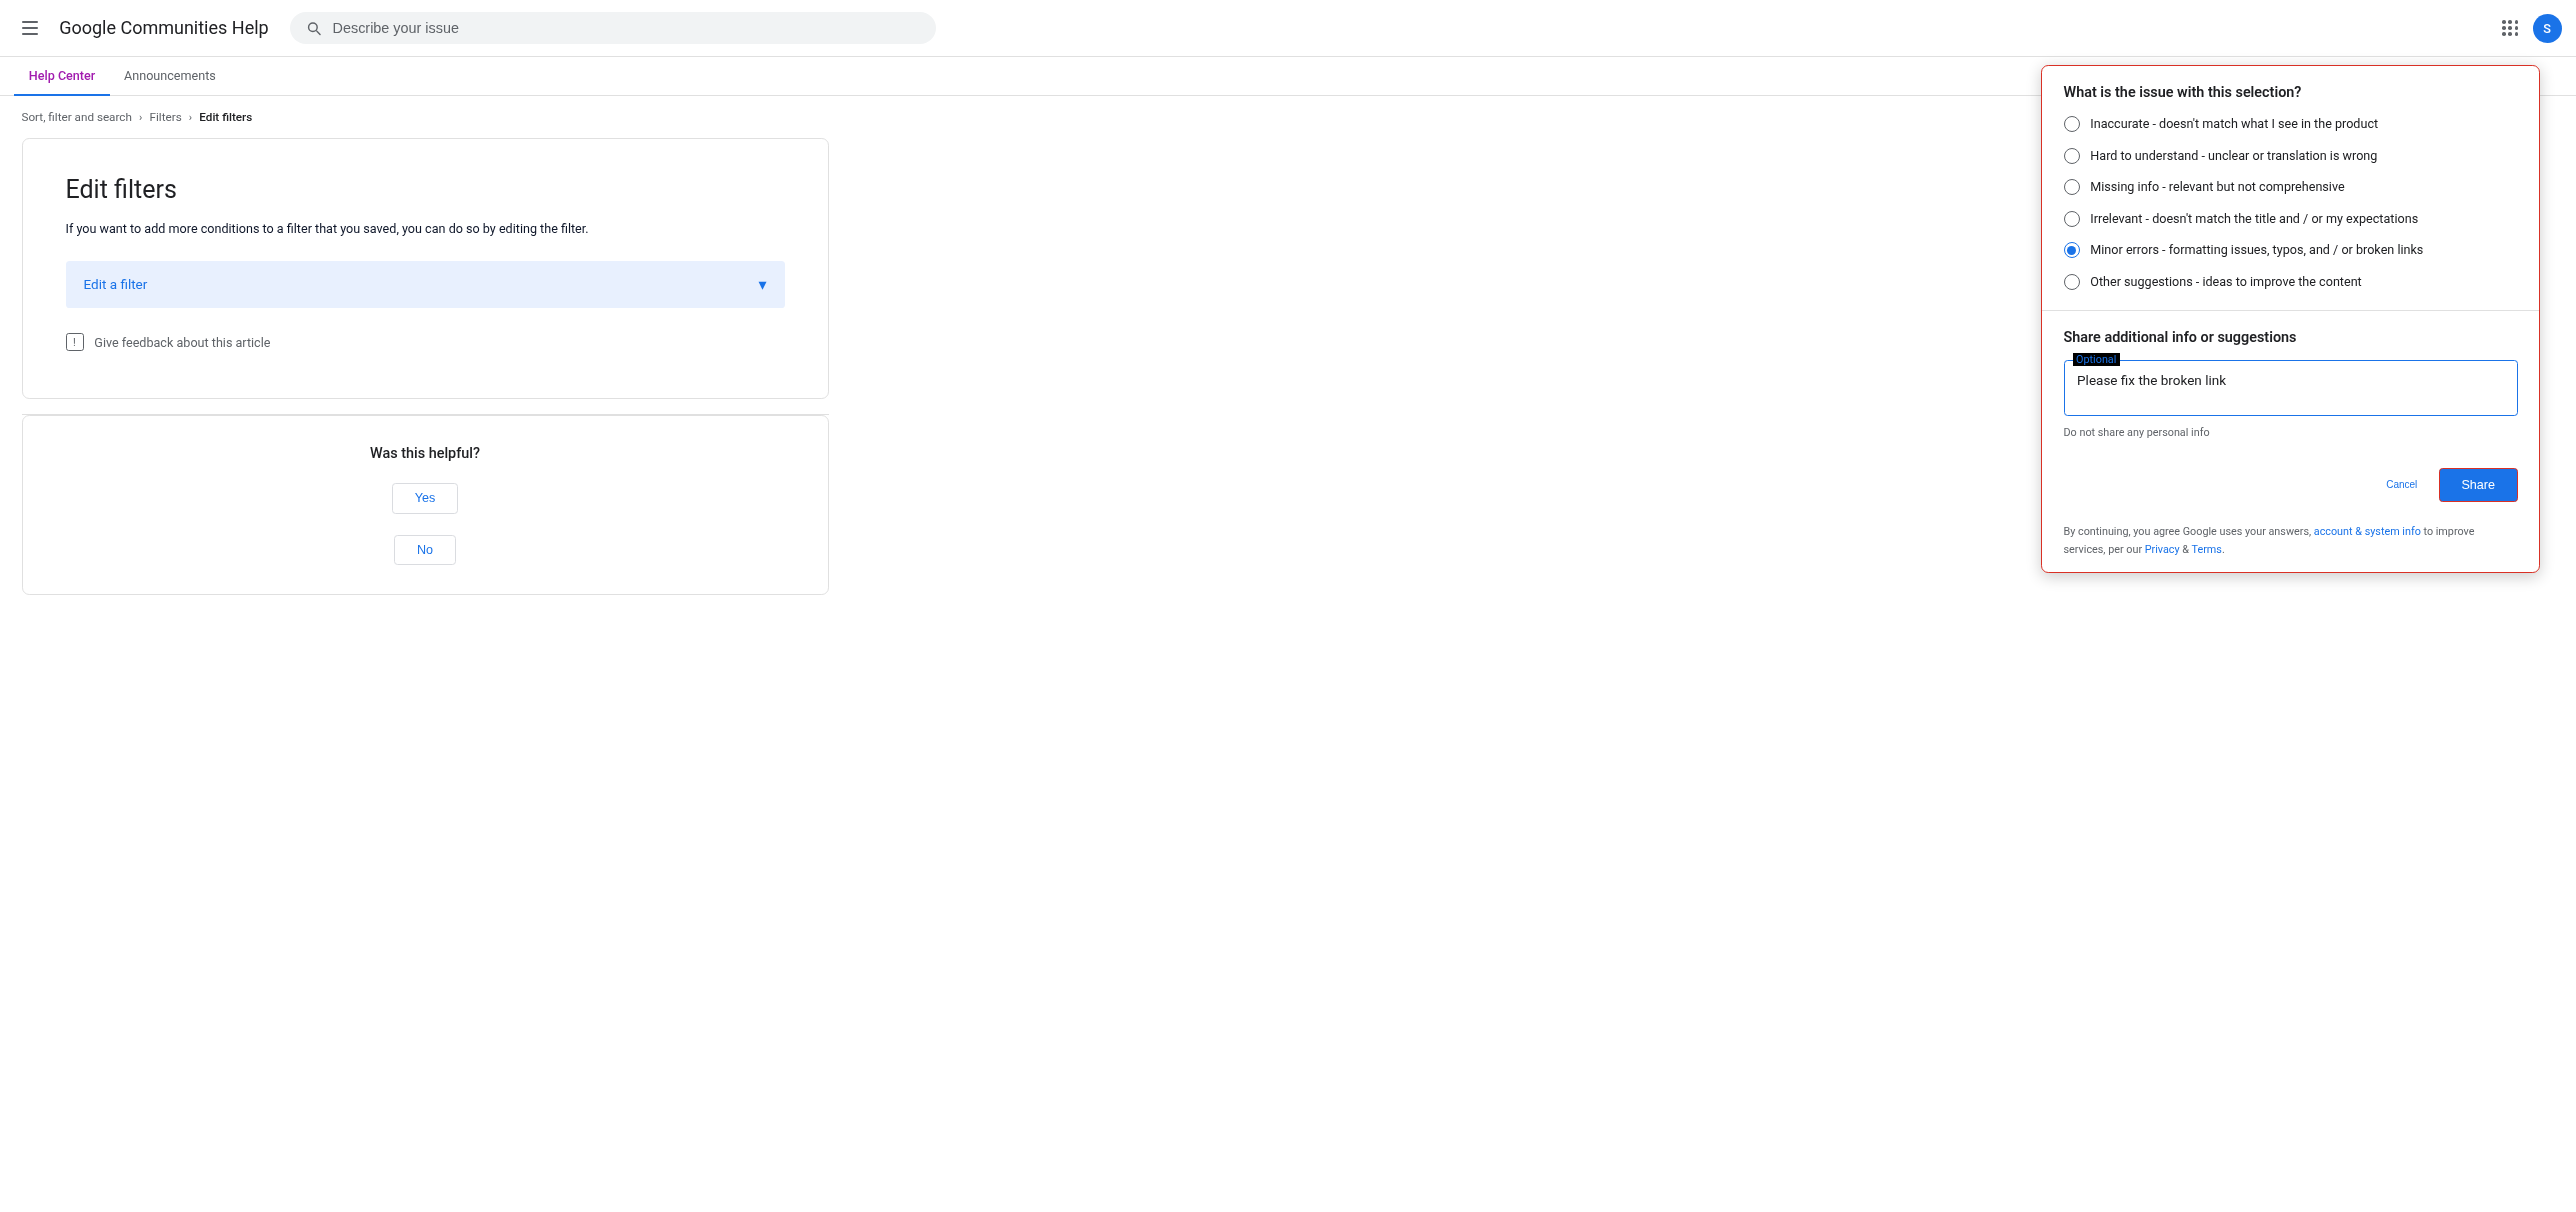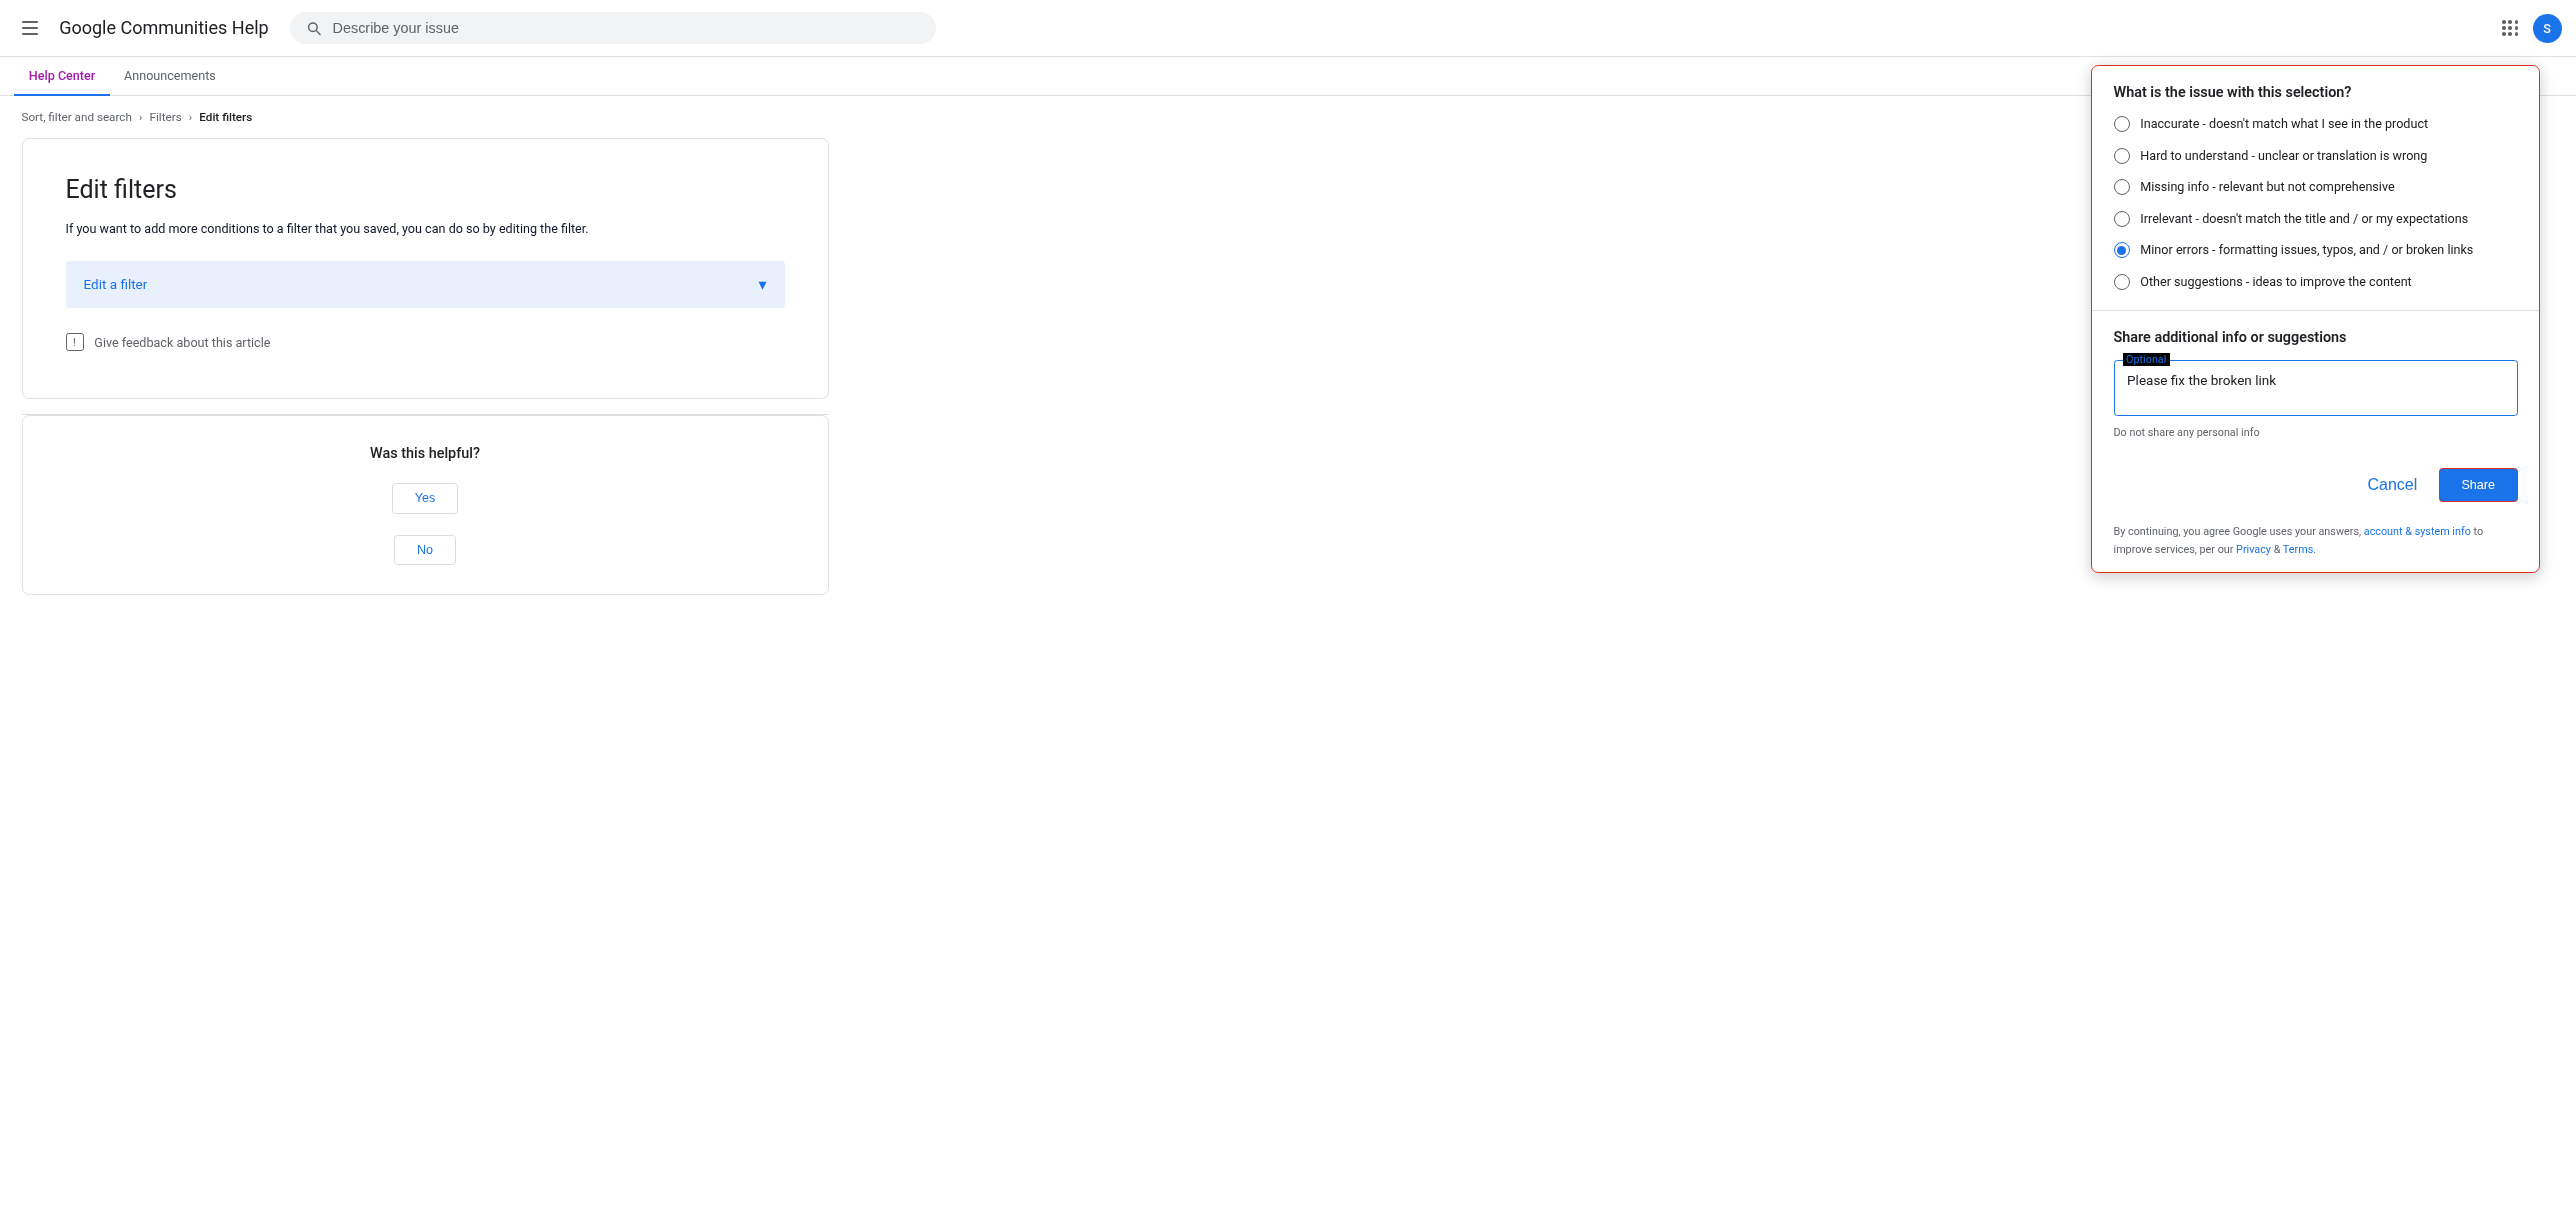--- a/index.html
+++ b/index.html
@@ -236,21 +236,21 @@
       color: #1a73e8;
       cursor: pointer;
       font-weight: 500;
     }
 
     
     .feedback-popup {
       position: fixed;
       right: 36px;
       top: 65px;
-      width: 449px;
+      width: 499px;
       background: #fff;
       border: 1.8px solid #d93025;
       border-radius: 7.2px;
       box-shadow: 0 3.6px 14.4px rgba(0,0,0,0.2);
       z-index: 1000;
       overflow: hidden;
     }
 
     .popup-section {
       padding: 18px 21.5px;
@@ -344,21 +344,21 @@
       display: flex;
       align-items: center;
       justify-content: flex-end;
       gap: 10.8px;
       padding: 10.8px 21.5px;
     }
     .cancel-btn {
       color: #1a73e8;
       background: none;
       border: none;
-      font-size: 16px;
+      font-size: 10px;
       font-weight: 500;
       cursor: pointer;
       padding: 7.2px 10.8px;
     }
     .submit-btn {
       background: #1a73e8;
       color: #fff;
       border: 1.8px solid #d93025;
       border-radius: 3.6px;
       font-size: 12.6px;

